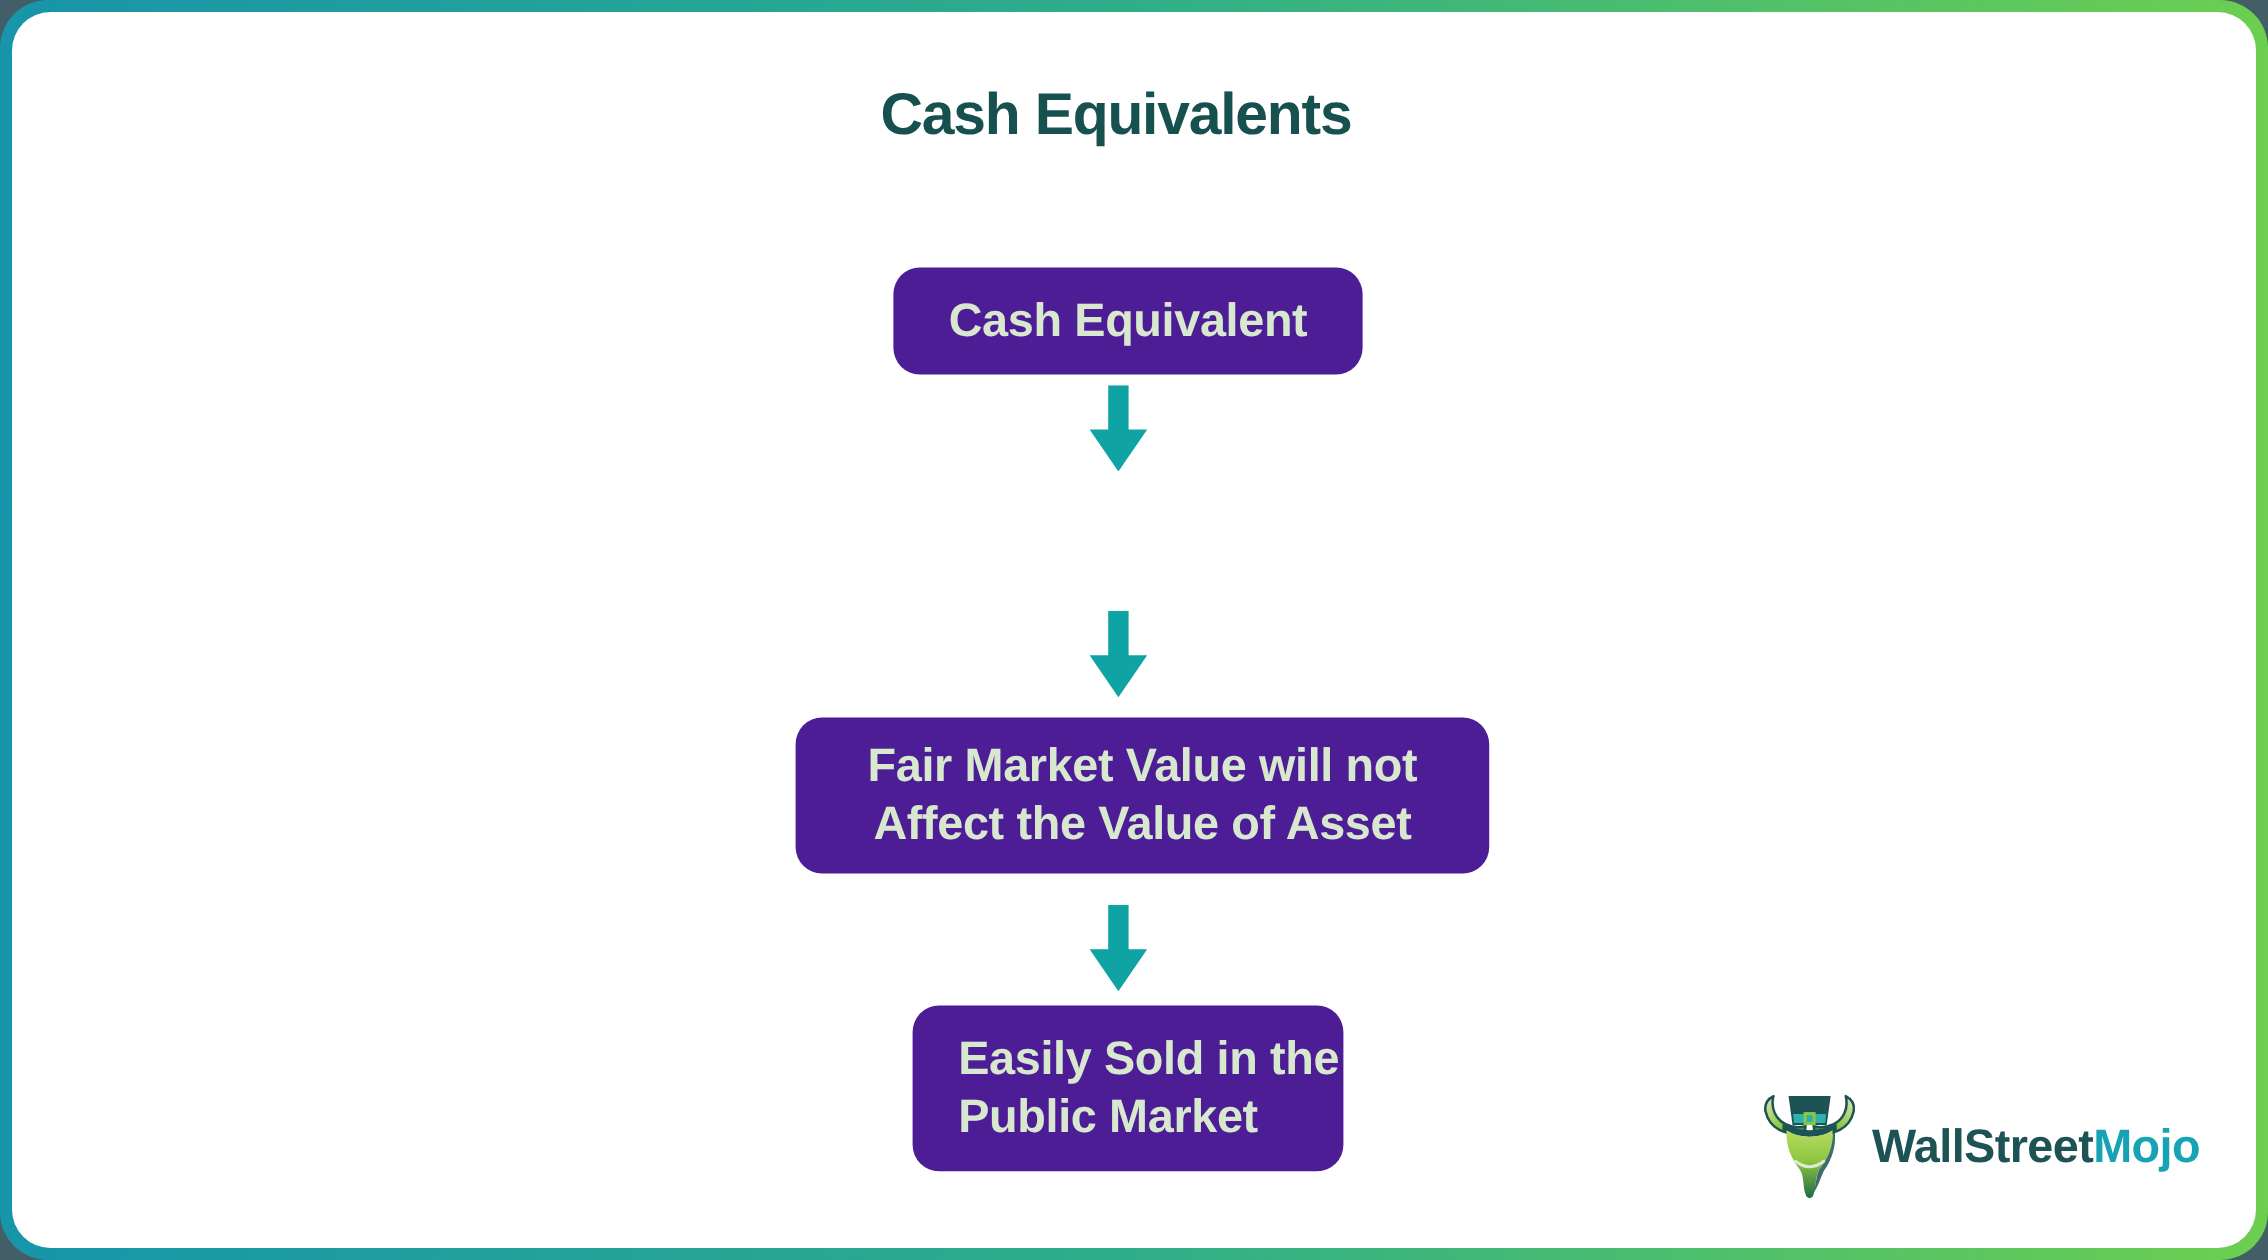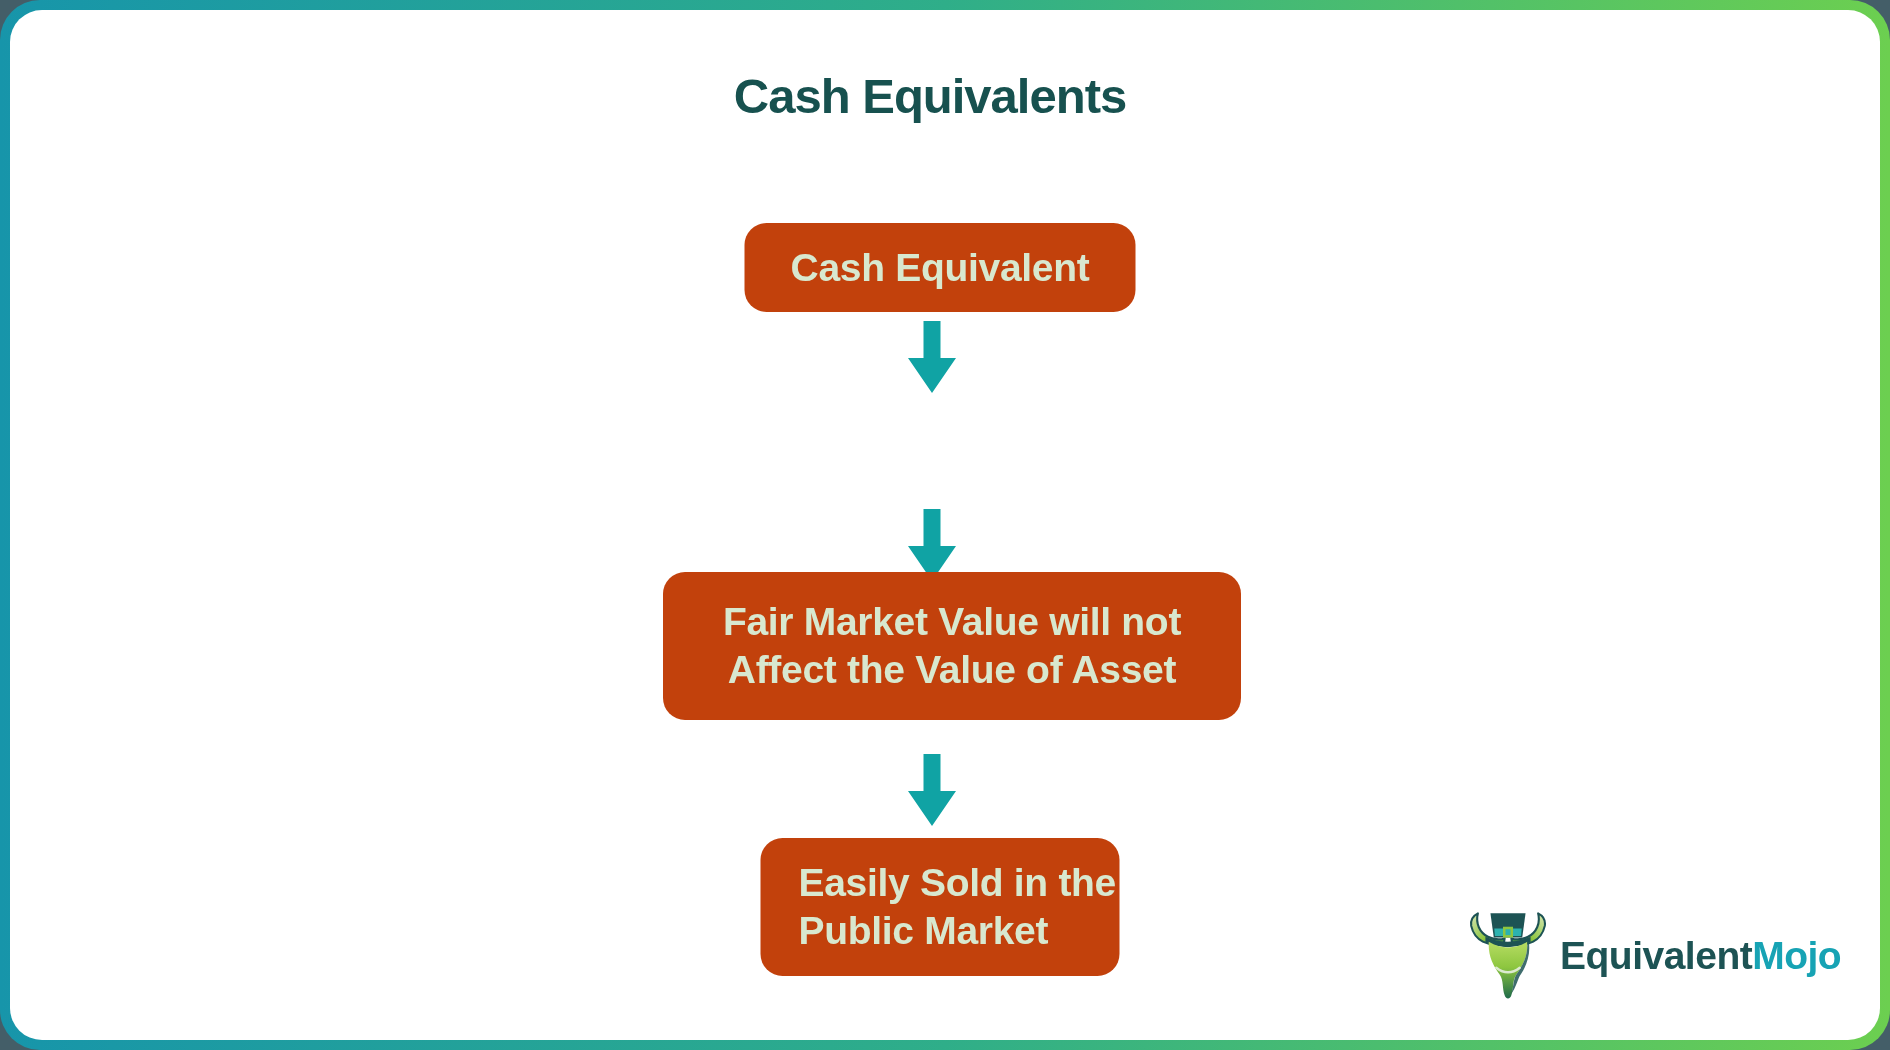--- a/index.html
+++ b/index.html
@@ -32,36 +32,36 @@
     white-space: nowrap;
     font-size: 49px;
     font-weight: 800;
     letter-spacing: -1px;
     color: #17514f;
   }
   .flow-node {
     position: absolute;
     left: 930px;
     transform: translateX(-50%);
-    background: #c2410c;
+    background: #4c1d95;
     color: #d8e8cf;
     border-radius: 22px;
     display: flex;
     align-items: center;
     justify-content: center;
     text-align: center;
     font-size: 39px;
     font-weight: 700;
     line-height: 1.22;
     white-space: pre-wrap;
     letter-spacing: -0.3px;
   }
   .node-1 { top: 213px; width: 391px; height: 89px; }
   .node-2 { top: 395px; width: 382px; height: 91px; }
-  .node-3 { top: 562px; width: 578px; height: 148px; left: 942px; }
+  .node-3 { top: 588px; width: 578px; height: 130px; left: 942px; }
   .node-4 { top: 828px; width: 359px; height: 138px;
             justify-content: flex-start; text-align: left; padding-left: 38px; }
   .flow-arrow {
     position: absolute;
     left: 922px;
     transform: translateX(-50%);
     width: 48px;
     height: 72px;
   }
   .arrow-1 { top: 311px; }
@@ -143,19 +143,19 @@
 
           <path d="M23 32 Q50 44 77 32 L77 38 Q50 51 23 38 Z" fill="#1d5354"></path>
 
           <path d="M27 38 C26 54 32 66 40 77 C45 84 43 94 46 102 C47 107 53 107 54 102 C57 94 55 84 60 77 C68 66 74 54 73 38 C58 47 42 47 27 38 Z" fill="url(#faceGrad)"></path>
 
           <path d="M73 38 C74 54 68 66 60 77 C56 83 57 92 54 100 C59 94 61 85 64 79 C72 68 77 53 75 39 Z" fill="#1d5354" opacity="0.85"></path>
 
           <path d="M36 69 Q50 80 64 69" stroke="#dcead0" stroke-width="3" fill="none" stroke-linecap="round"></path>
         </svg>
         <div class="logo-text">
-          <span class="brand-dark">Equivalent</span><span class="brand-cyan">Mojo</span>
+          <span class="brand-dark">WallStreet</span><span class="brand-cyan">Mojo</span>
         </div>
       </div>
 
     </div>
   </div>
 </div>
 
 </body></html>

